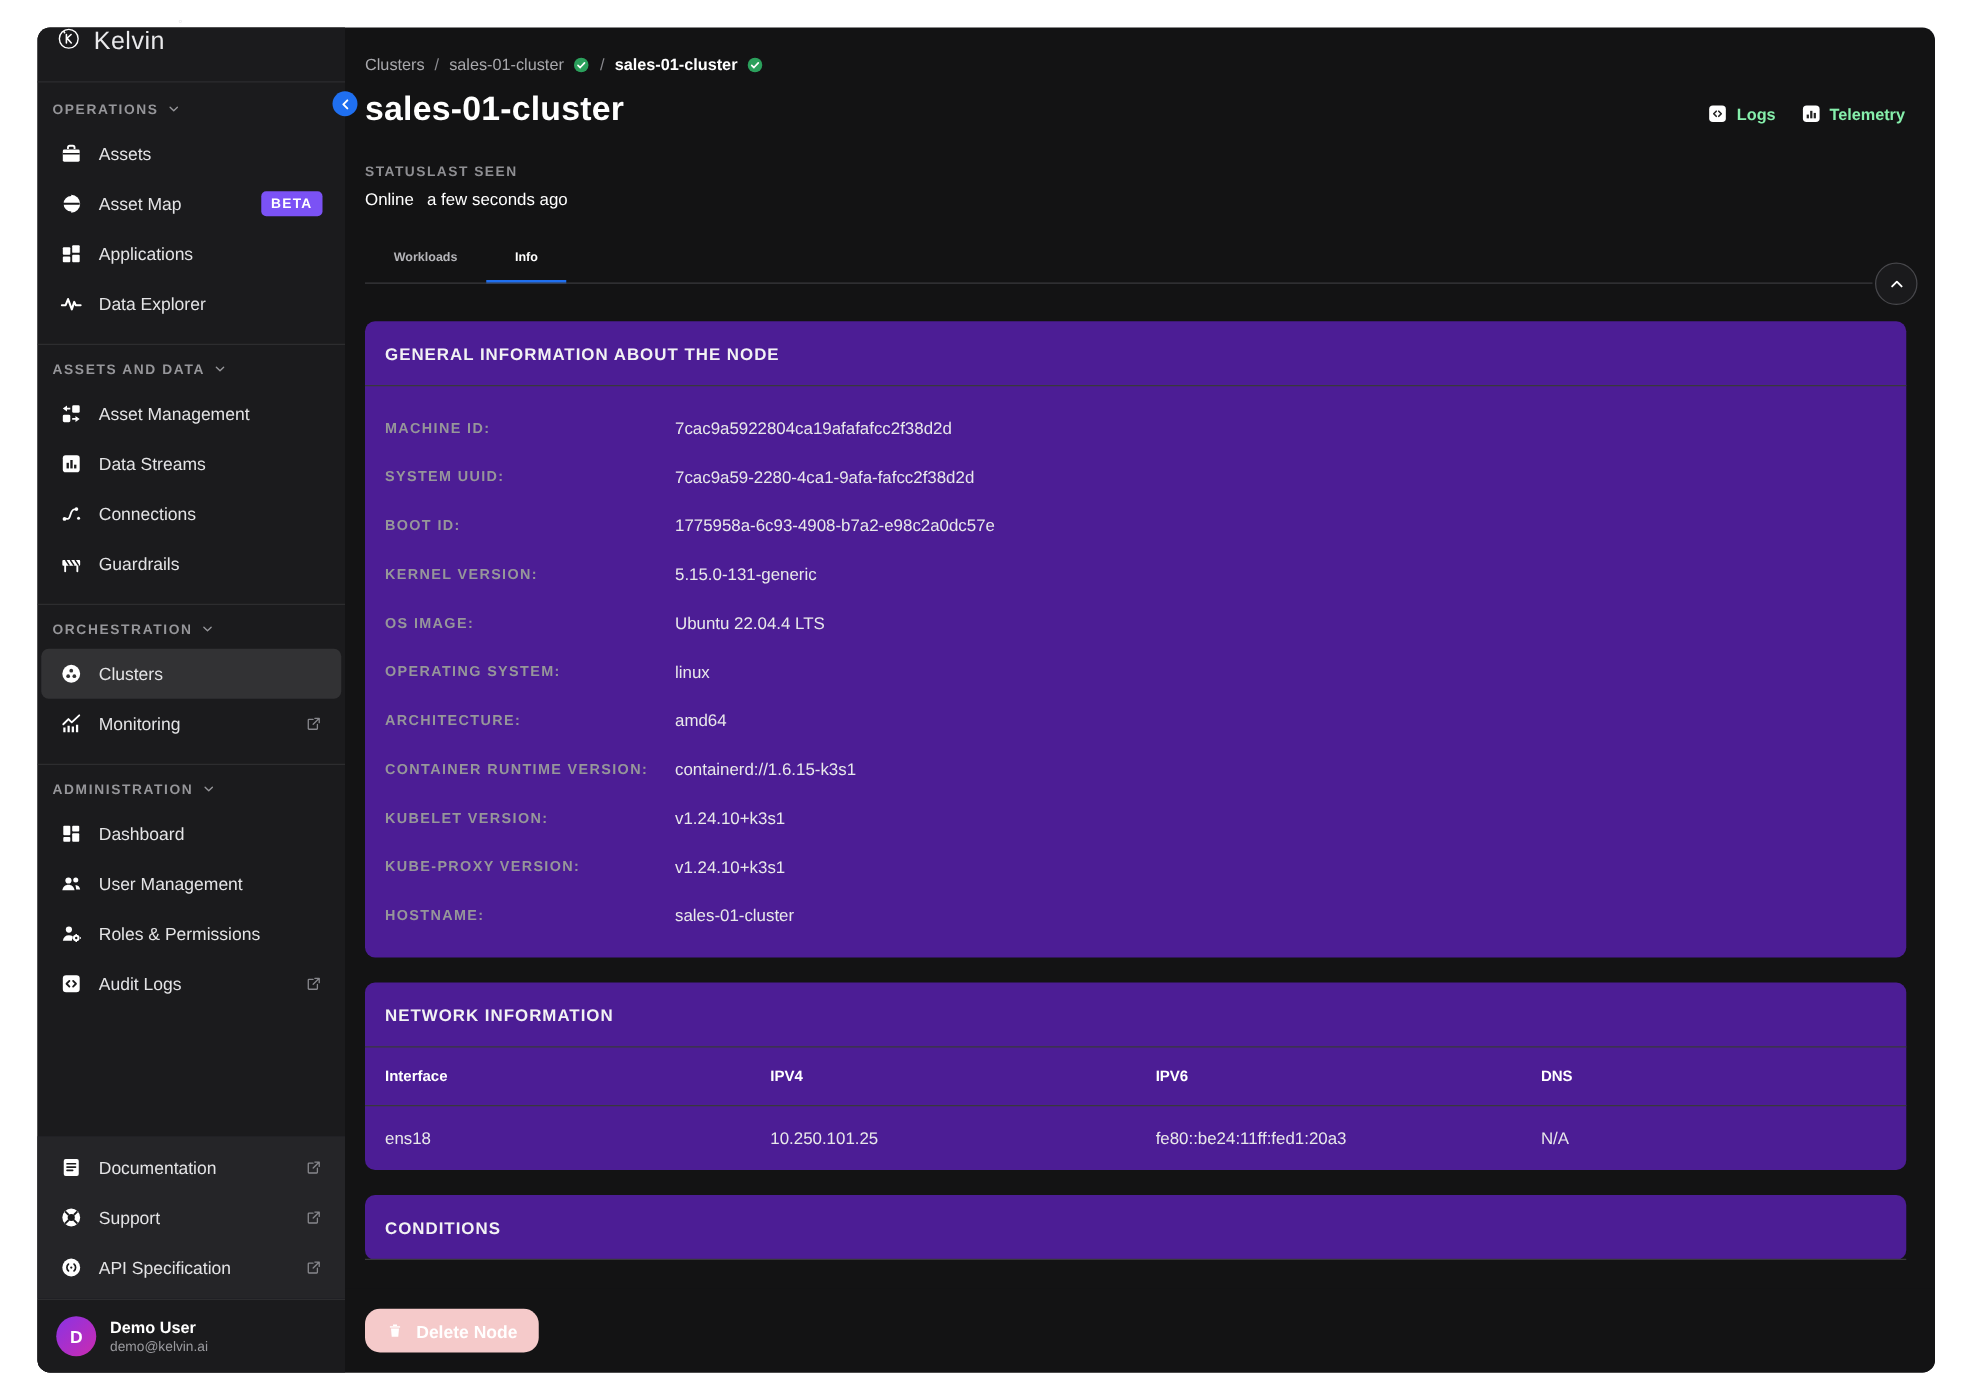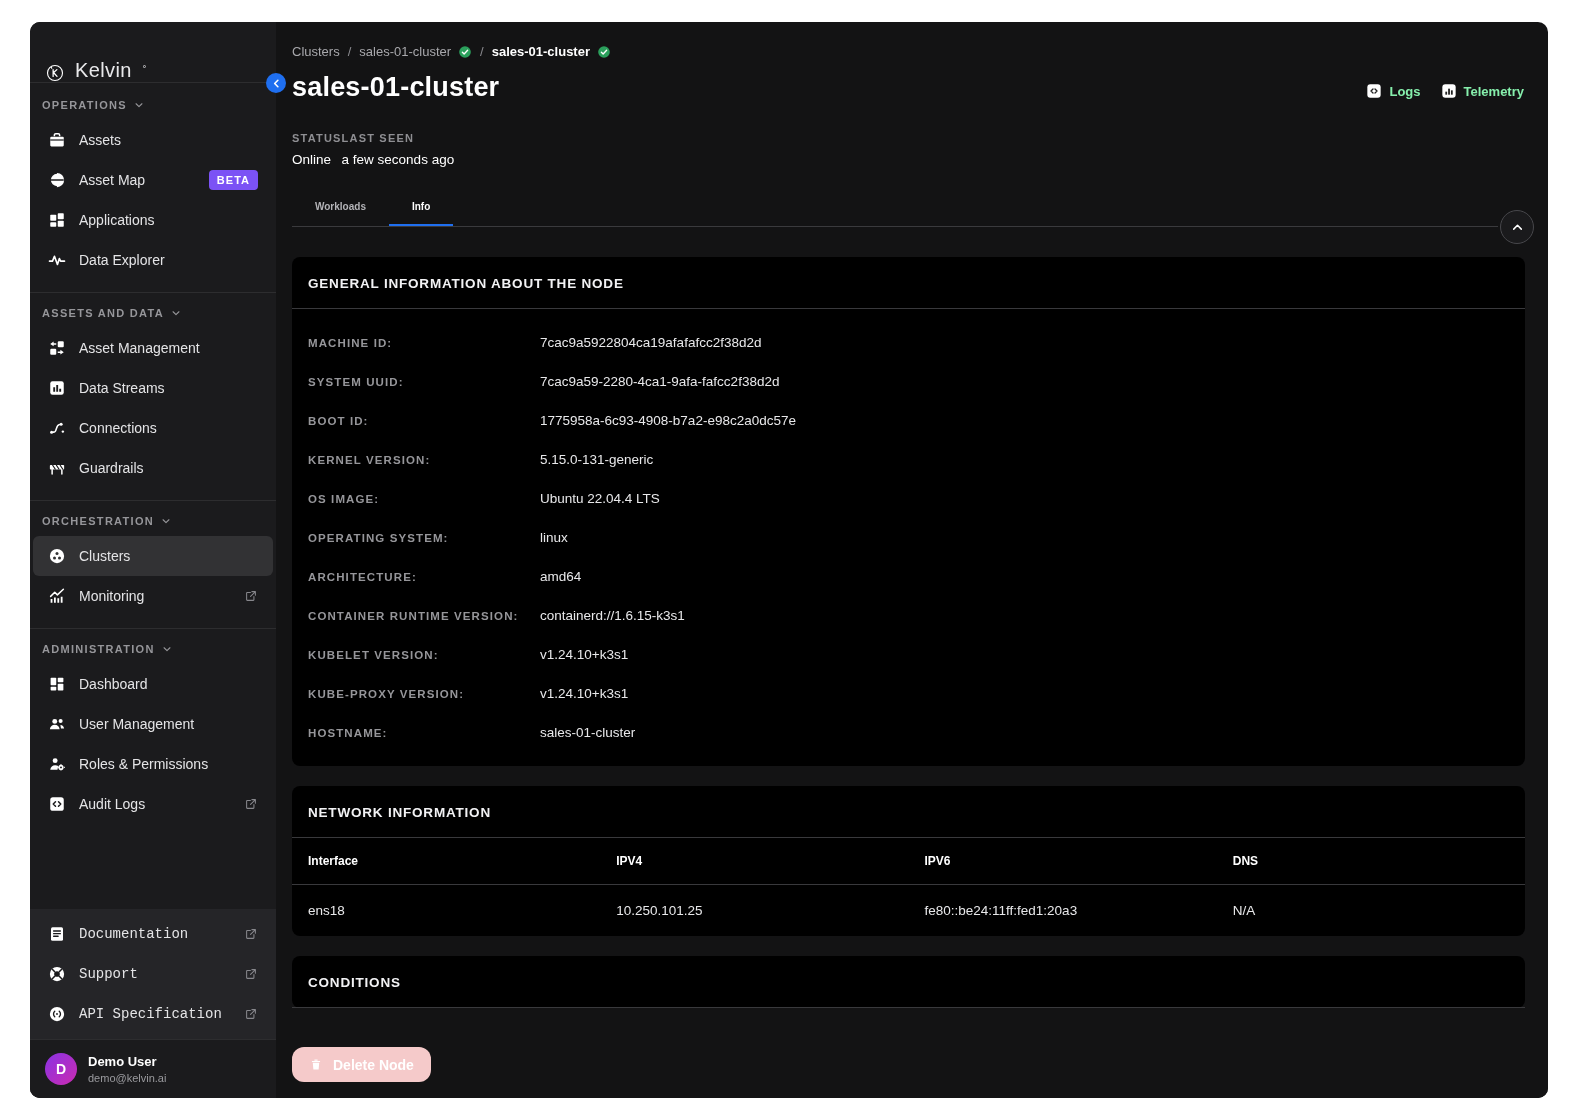--- a/index.html
+++ b/index.html
@@ -5,46 +5,46 @@
   * { margin:0; padding:0; box-sizing:border-box; }
   html,body { background:#ffffff; }
   .page { position:relative; width:1580px; height:1120px; background:#fff;
           font-family:"Liberation Sans", sans-serif; overflow:hidden; }
   .app { position:absolute; left:30px; top:22px; width:1518px; height:1076px;
          display:flex; background:#131314; border-radius:10px; }
 
   
   .sidebar { width:246px; flex:none; background:#1b1b1d; display:flex; flex-direction:column;
              position:relative; border-radius:10px 0 0 10px; }
-  .logo-row { height:61px; flex:none; display:flex; align-items:flex-end; gap:11px;
+  .logo-row { height:44px; flex:none; display:flex; align-items:flex-start; gap:11px;
               padding:0 16px; border-bottom:1px solid #2d2d2f; }
   .logo-mark { width:28px; height:28px; color:#e9e9eb; }
   .logo-text { font-size:20px; color:#e9e9eb; letter-spacing:.4px; }
   .logo-deg { font-size:10px; color:#e9e9eb; vertical-align:top; position:relative; top:-6px; }
   .collapse-btn { position:absolute; right:-10px; top:51px; width:20px; height:20px;
                   border-radius:50%; background:var(--accent); border:none; color:#fff;
                   display:flex; align-items:center; justify-content:center; z-index:6; cursor:pointer; }
   .collapse-btn .icon { width:11px; height:11px; }
 
   .sidebar-nav { flex:1; padding-top:2px; overflow:hidden; }
   .nav-section { padding-bottom:8px; }
   .nav-section + .nav-section { border-top:1px solid #2d2d2f; margin-top:4px; }
-  .section-header { display:flex; align-items:center; gap:7px; padding:14px 12px 9px;
+  .section-header { display:flex; gap:7px; padding:14px 12px 9px;
                     color:#96969a; font-size:11px; font-weight:bold; letter-spacing:1.3px; cursor:pointer; }
   .section-header .icon { width:10px; height:10px; color:#96969a; }
   .nav-item { display:flex; align-items:center; gap:13px; height:40px; margin:0 3px;
               padding:0 15px; border-radius:6px; color:#e4e4e6; font-size:14px; cursor:pointer; }
   .nav-item.active { background:#323234; }
   .icon { display:inline-flex; width:18px; height:18px; color:#fff; flex:none; }
   .icon svg { width:100%; height:100%; }
   .ext { margin-left:auto; width:14px; height:14px; color:#87878c; }
   .beta-badge { margin-left:auto; background:var(--beta); color:#fff; font-size:11px;
                 font-weight:bold; letter-spacing:1px; padding:4px 8px; border-radius:4px; }
 
-  .sidebar-links { margin-top:auto; background:#252528; padding:5px 0;font-family:Liberation Mono, monospace; }
+  .sidebar-links { margin-top:auto; background:#252528; padding:5px 0; }
   .sidebar-links .nav-item { margin:0; border-radius:0; padding:0 18px; }
   .user-row { display:flex; align-items:center; gap:11px; padding:13px 15px;
               border-top:1px solid #2d2d2f; background:#1b1b1d; border-radius:0 0 0 10px; cursor:pointer; }
   .avatar { width:32px; height:32px; border-radius:50%; flex:none;
             background:linear-gradient(135deg, var(--avatar-gradient-start), var(--avatar-gradient-end));
             display:flex; align-items:center; justify-content:center;
             color:#fff; font-weight:bold; font-size:14px; }
   .user-name { font-size:13px; font-weight:bold; color:#fff; }
   .user-email { font-size:11px; color:#9a9a9e; margin-top:3px; }
 
@@ -73,21 +73,21 @@
   .tabs { display:flex; height:100%; }
   .tab { display:flex; align-items:center; justify-content:center; padding:0 23px;
          font-size:10px; font-weight:bold; color:#b4b4b8; border-bottom:3px solid transparent; cursor:pointer; }
   .tab.active { color:#fff; border-bottom-color:var(--accent); }
   .scroll-top { position:absolute; right:14px; bottom:-17px; width:34px; height:34px; border-radius:50%;
                 border:1px solid #47474b; background:#1a1a1c; color:#e8e8ea; z-index:4;
                 display:flex; align-items:center; justify-content:center; cursor:pointer; }
   .scroll-top .icon { width:13px; height:13px; }
 
   .content { flex:1; overflow:hidden; padding:30px 23px 0 16px; }
-  .panel { background:#000000; border-radius:8px; margin-bottom:20px; }
+  .panel { background:#4c1d95; border-radius:8px; margin-bottom:20px; }
   .panel-header { padding:19px 16px 17px; font-size:13.5px; font-weight:bold; letter-spacing:.8px;
                   color:#f2f2f4; border-bottom:1px solid #39393c; }
   .panel-body { padding:14px 16px 14px; }
   .info-row { display:flex; align-items:center; height:39px; }
   .info-label { width:232px; flex:none; font-size:11.5px; font-weight:bold; letter-spacing:1.1px; color:#96969a; }
   .info-value { font-size:13.5px; color:#e8e8ea; }
 
   .net-row { display:flex; }
   .net-cell { width:25%; padding-left:16px; }
   .net-head { height:47px; align-items:center; border-bottom:1px solid #39393c; }

